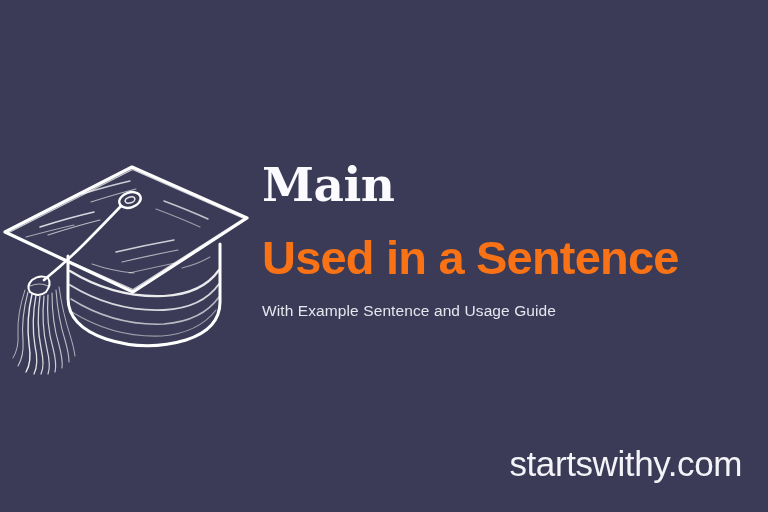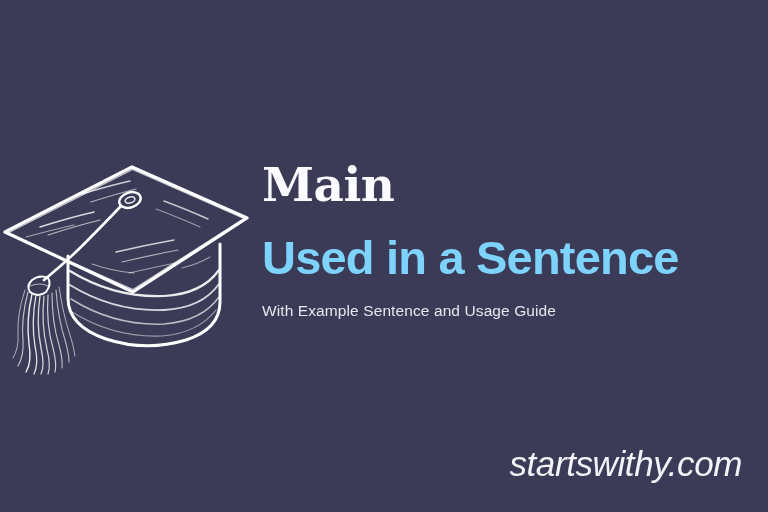--- a/index.html
+++ b/index.html
@@ -57,21 +57,21 @@
     margin: 0;
     white-space: nowrap;
   }
 
   #main-title {
     font-family: "Liberation Sans", sans-serif;
     font-weight: 700;
     font-size: 47px;
     line-height: 52px;
     letter-spacing: -0.8px;
-    color: #7dd3fc;
+    color: #f97316;
     margin: 22px 0 0 0;
     white-space: nowrap;
   }
 
   #subtitle {
     font-family: "Liberation Sans", sans-serif;
     font-weight: 400;
     font-size: 15.5px;
     line-height: 20px;
     letter-spacing: 0.1px;
@@ -85,21 +85,20 @@
     position: absolute;
     right: 26px;
     bottom: 28px;
     font-family: "Liberation Sans", sans-serif;
     font-weight: 400;
     font-size: 35px;
     line-height: 40px;
     letter-spacing: -0.4px;
     color: #f3f3f8;
     white-space: nowrap;
-    font-style: italic;
   }
 </style>
 </head>
 <body>
 
 <div id="card">
 
   <div id="cap-illustration">
     <svg viewBox="0 0 272 235" xmlns="http://www.w3.org/2000/svg" fill="none" stroke="#ffffff" stroke-linecap="round" stroke-linejoin="round">
 

